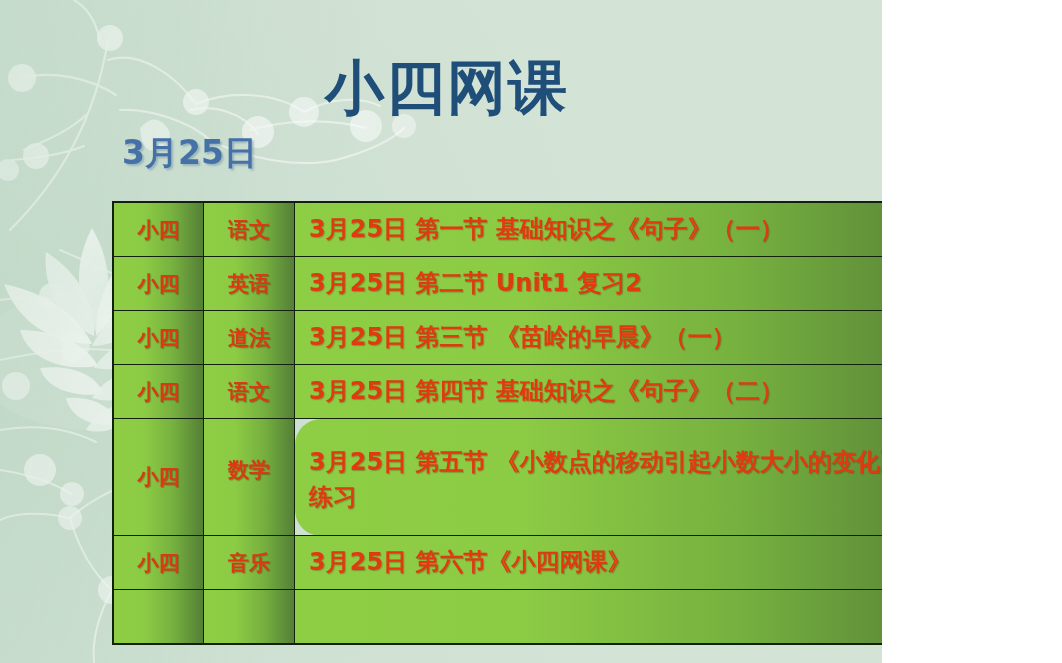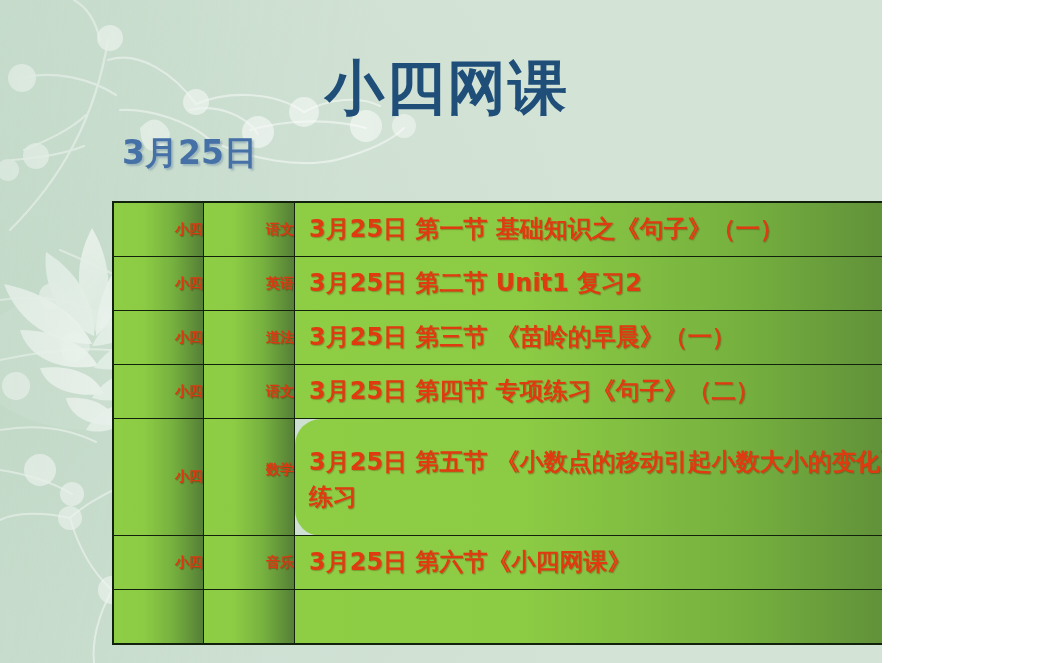--- a/index.html
+++ b/index.html
@@ -83,24 +83,24 @@
     padding: 0;
     vertical-align: middle;
     background-image: linear-gradient(to right, #8ece45 0%, #8ccb44 34%, #76b13f 66%, #557f36 100%);
     background-repeat: no-repeat;
   }
   col.c-grade { width: 90px; }
   col.c-subject { width: 91px; }
   col.c-detail { width: auto; }
 
   .cell-grade, .cell-subject {
-    text-align: right;
+    text-align: center;
     color: #d93a12;
     font-weight: bold;
-    font-size: 14px;
+    font-size: 21px;
     text-shadow: 1px 1px 1px rgba(90,20,0,0.35);
     font-family: "DejaVu Sans", "Liberation Sans", sans-serif;
   }
   .cell-detail {
     color: #e03a10;
     font-weight: bold;
     font-size: 24px;
     padding: 0 0 0 14px !important;
     line-height: 1.45;
     text-shadow: 1px 1px 1px rgba(90,20,0,0.30);
@@ -285,21 +285,21 @@
           <td class="cell-detail">3月25日 第二节 Unit1 复习2</td>
         </tr>
         <tr class="row-std">
           <td class="cell-grade">小四</td>
           <td class="cell-subject">道法</td>
           <td class="cell-detail">3月25日 第三节 《苗岭的早晨》（一）</td>
         </tr>
         <tr class="row-std">
           <td class="cell-grade">小四</td>
           <td class="cell-subject">语文</td>
-          <td class="cell-detail">3月25日 第四节 专项练习《句子》（二）</td>
+          <td class="cell-detail">3月25日 第四节 基础知识之《句子》（二）</td>
         </tr>
         <tr class="row-tall">
           <td class="cell-grade">小四</td>
           <td class="cell-subject subject-bottom">数学</td>
           <td class="cell-detail wrap detail-top">3月25日 第五节 《小数点的移动引起小数大小的变化》专项练习</td>
         </tr>
         <tr class="row-std">
           <td class="cell-grade">小四</td>
           <td class="cell-subject">音乐</td>
           <td class="cell-detail">3月25日 第六节《小四网课》</td>

